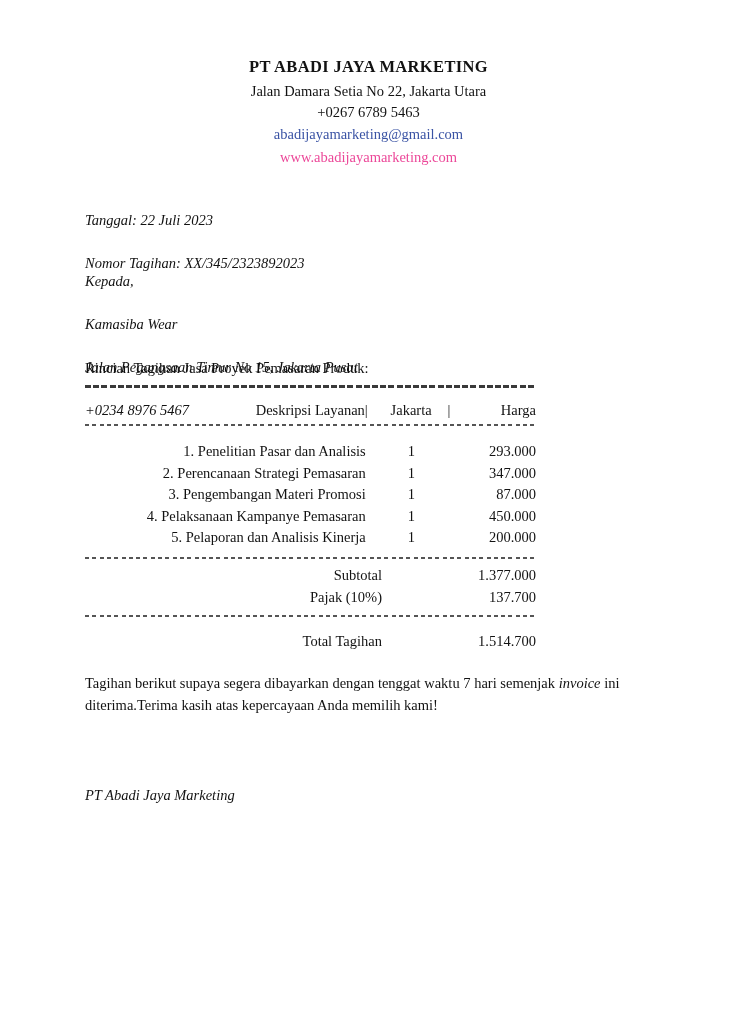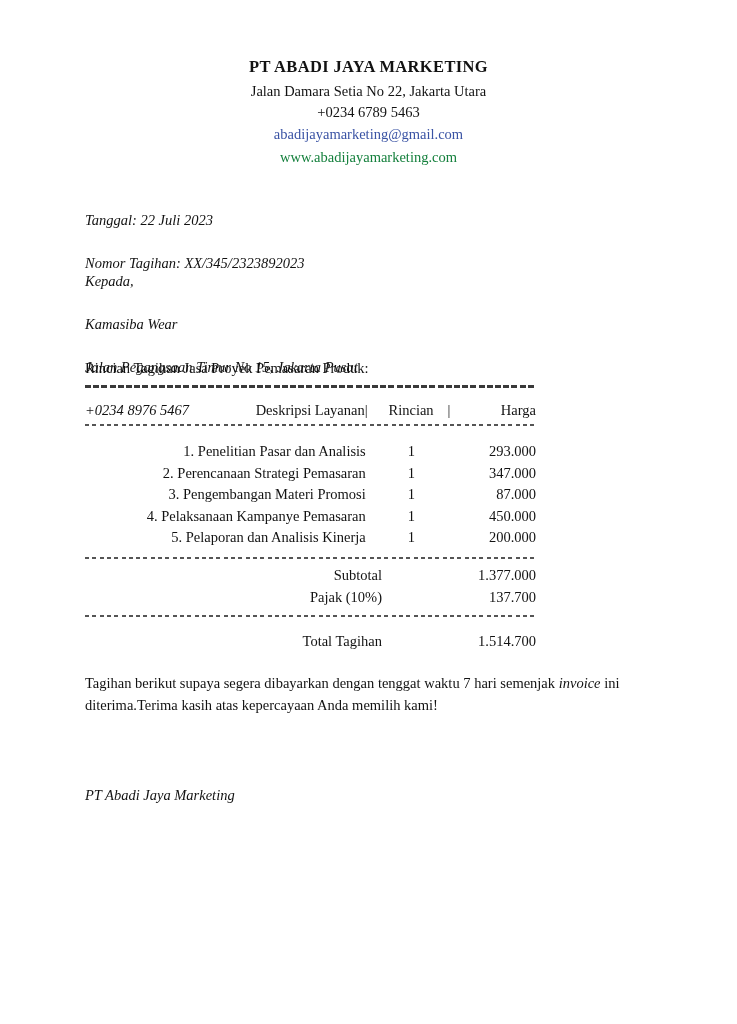--- a/index.html
+++ b/index.html
@@ -143,23 +143,23 @@
   }
 </style>
 </head>
 <body>
 
 <div class="page">
 
   <div class="letterhead">
     <div class="company-name">PT ABADI JAYA MARKETING</div>
     <div class="company-address">Jalan Damara Setia No 22, Jakarta Utara</div>
-    <div class="company-phone">+0234 6789 5463</div>
+    <div class="company-phone">+0267 6789 5463</div>
     <span class="company-link" style="color: rgb(58, 83, 164);">abadijayamarketing@gmail.com</span>
-    <span class="company-link" style="color: #15803d;">www.abadijayamarketing.com</span>
+    <span class="company-link" style="color: #ec4899;">www.abadijayamarketing.com</span>
   </div>
 
   <div class="body-block meta-block">
     <div class="line">Tanggal: 22 Juli 2023</div>
     <div class="line">Nomor Tagihan: XX/345/2323892023</div>
   </div>
 
   <div class="body-block recipient-block">
     <div class="line">Kepada,</div>
     <div class="line">Kamasiba Wear</div>
@@ -169,21 +169,21 @@
 
   <div class="body-block section-title">Rincian Tagihan Jasa Proyek Pemasaran Produk:</div>
 
   <div class="sep sep-double sep-eq"></div>
 
   <table class="tbl tbl-head">
     <tbody>
         <tr>
       <td class="col-desc">Deskripsi Layanan</td>
       <td class="col-pipe">|</td>
-      <td class="col-qty">Rincian</td>
+      <td class="col-qty">Jakarta</td>
       <td class="col-pipe">|</td>
       <td class="col-amt">Harga</td>
     </tr>
   </tbody>
     </table>
 
   <div class="sep sep-dash sep-head"></div>
 
   <table class="tbl tbl-items">
     <tbody>

